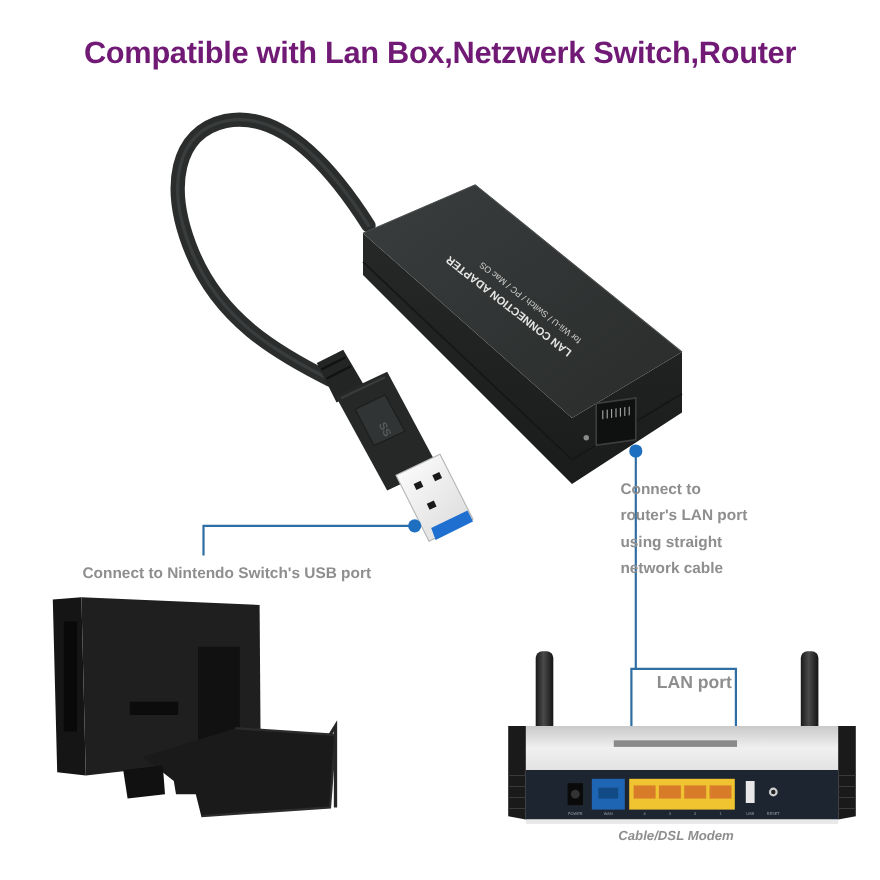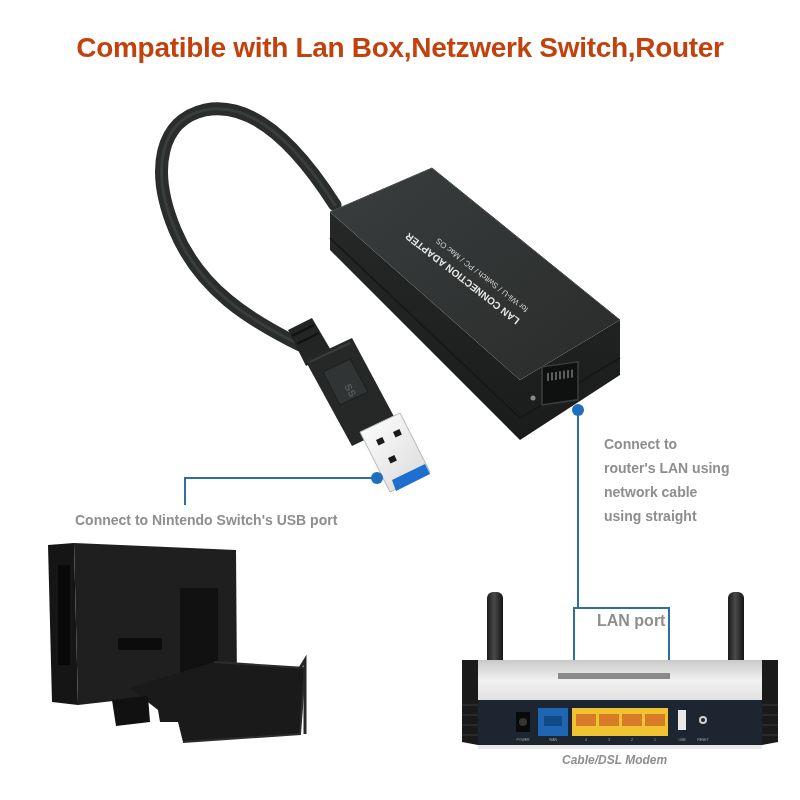--- a/index.html
+++ b/index.html
@@ -12,21 +12,21 @@
   }
   .label {
     font-family: "Liberation Sans", sans-serif; font-weight: bold;
     font-size: 14px; color: #8e8e8e; line-height: 24px; white-space: nowrap;
   }
   svg { position: absolute; left: 0; top: 0; }
 </style>
 </head>
 <body>
 
-<div class="abs title" style="color:#c2410c;">Compatible with Lan Box,Netzwerk Switch,Router</div>
+<div class="abs title" style="color:#701a75;">Compatible with Lan Box,Netzwerk Switch,Router</div>
 
 <svg width="800" height="800" viewBox="0 0 800 800">
   <defs>
     <linearGradient id="boxTop" x1="0" y1="0" x2="1" y2="1">
       <stop offset="0" stop-color="#3a3d3d"></stop>
       <stop offset="1" stop-color="#2a2c2c"></stop>
     </linearGradient>
     <linearGradient id="boxSide" x1="0" y1="0" x2="0" y2="1">
       <stop offset="0" stop-color="#262828"></stop>
       <stop offset="1" stop-color="#1a1b1b"></stop>
@@ -183,22 +183,22 @@
       <text x="682" y="741">USB</text>
       <text x="703" y="741">RESET</text>
     </g>
 
     <rect x="478" y="745" width="284" height="4" fill="#e8e8e8"></rect>
   </g>
 </svg>
 
 <div class="abs label" style="left:47px; top:508px;margin-left:28px;">Connect to Nintendo Switch's USB port</div>
 
-<div class="abs label" style="left:604px; top:432px;">
+<div class="abs label" style="left:564px; top:432px;">
   <div>Connect to</div>
-  <div>router's LAN using</div>
+  <div>router's LAN port</div>
+  <div>using straight</div>
   <div>network cable</div>
-  <div>using straight</div>
 </div>
 
 <div class="abs label" style="left:597px; top:609px; font-size:16px;">LAN port</div>
 
 <div class="abs label" style="left:562px; top:748px; font-size:12px;font-style:italic;">Cable/DSL Modem</div>
 
 </body></html>

